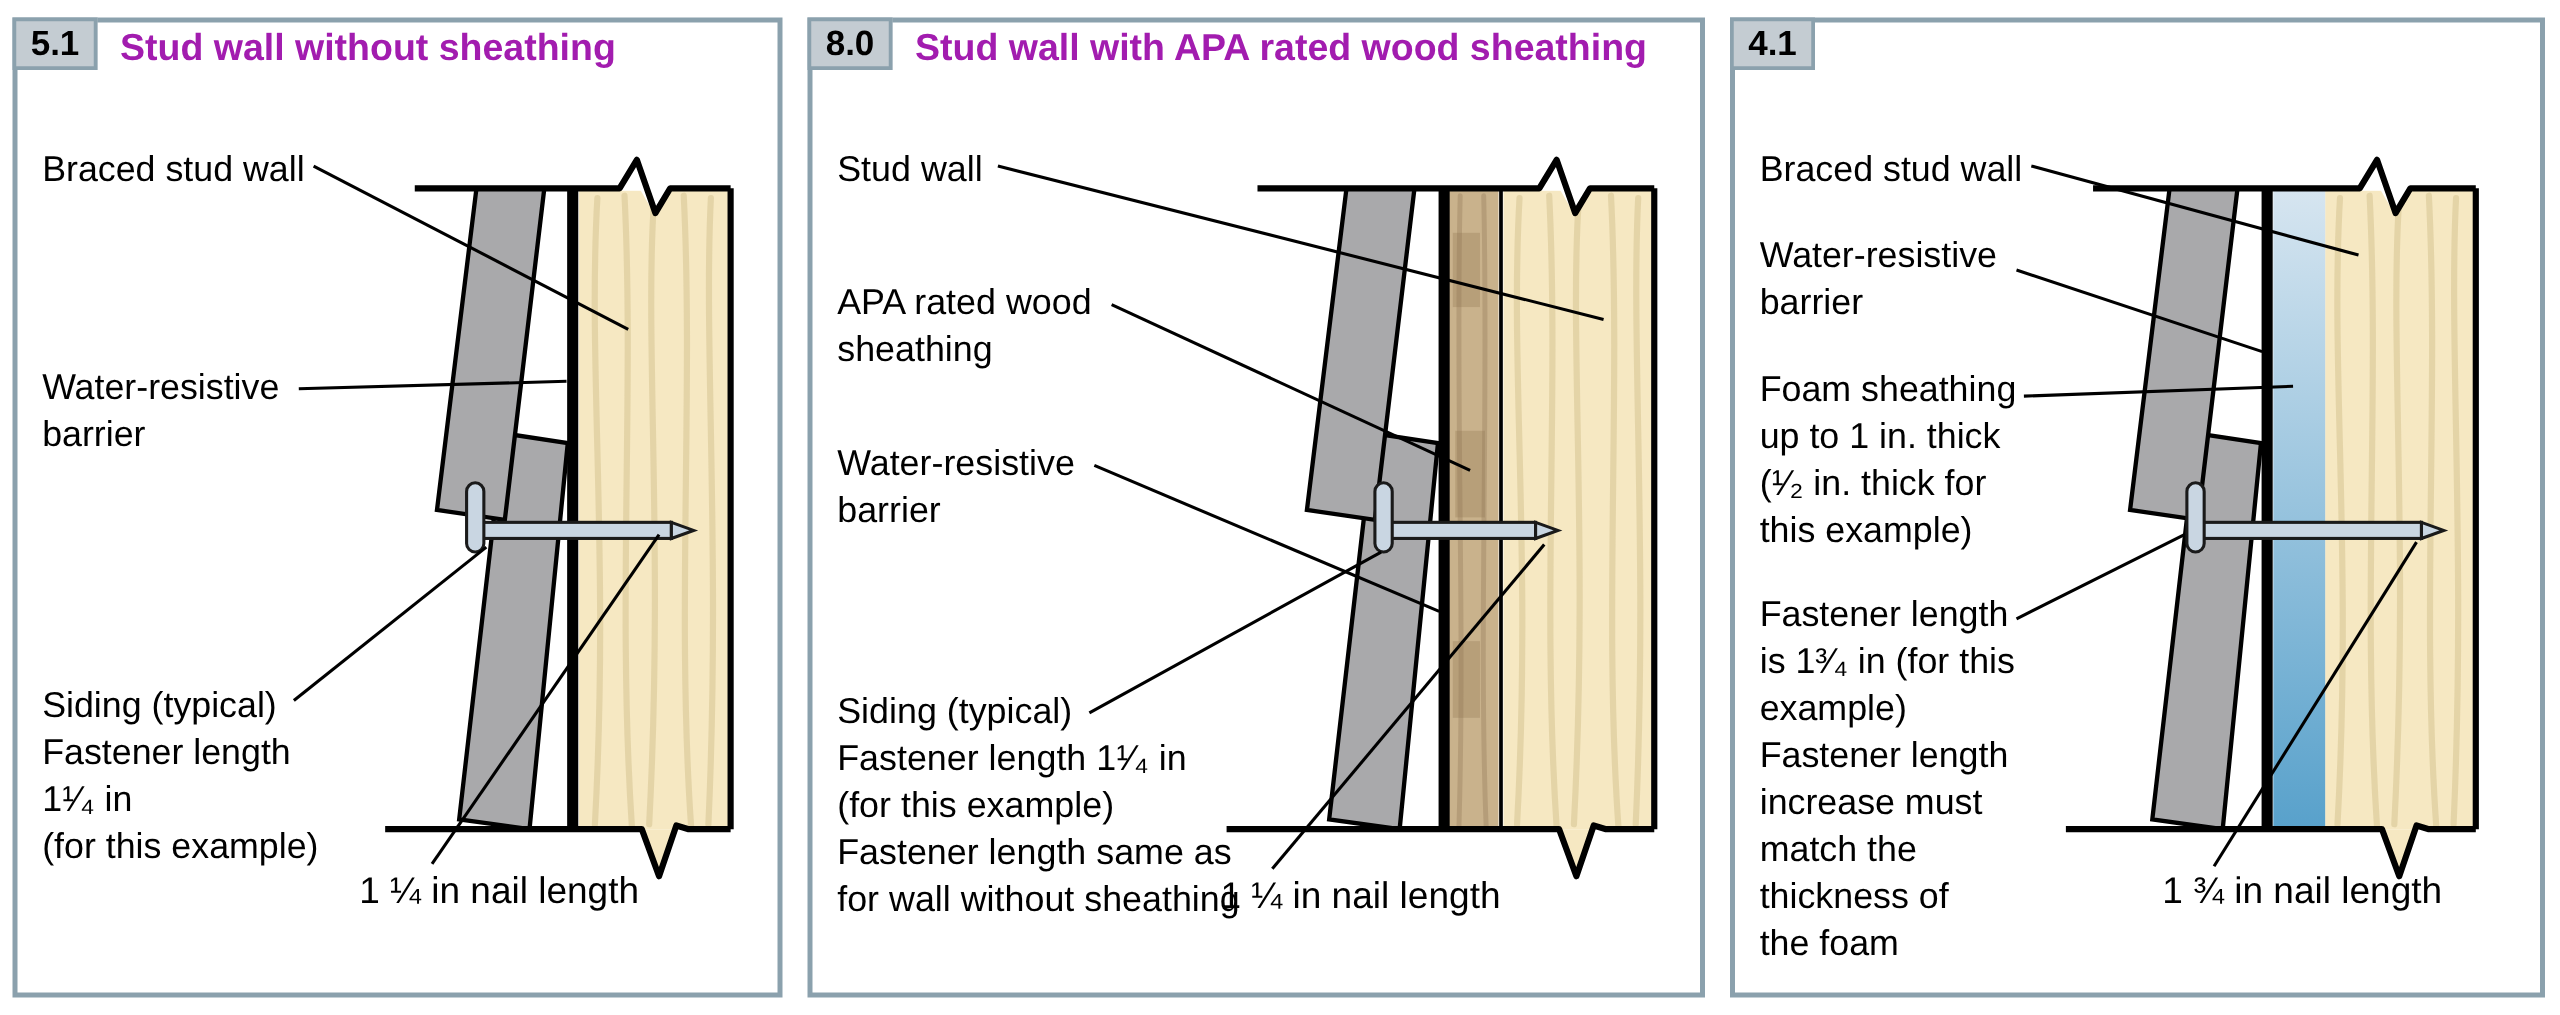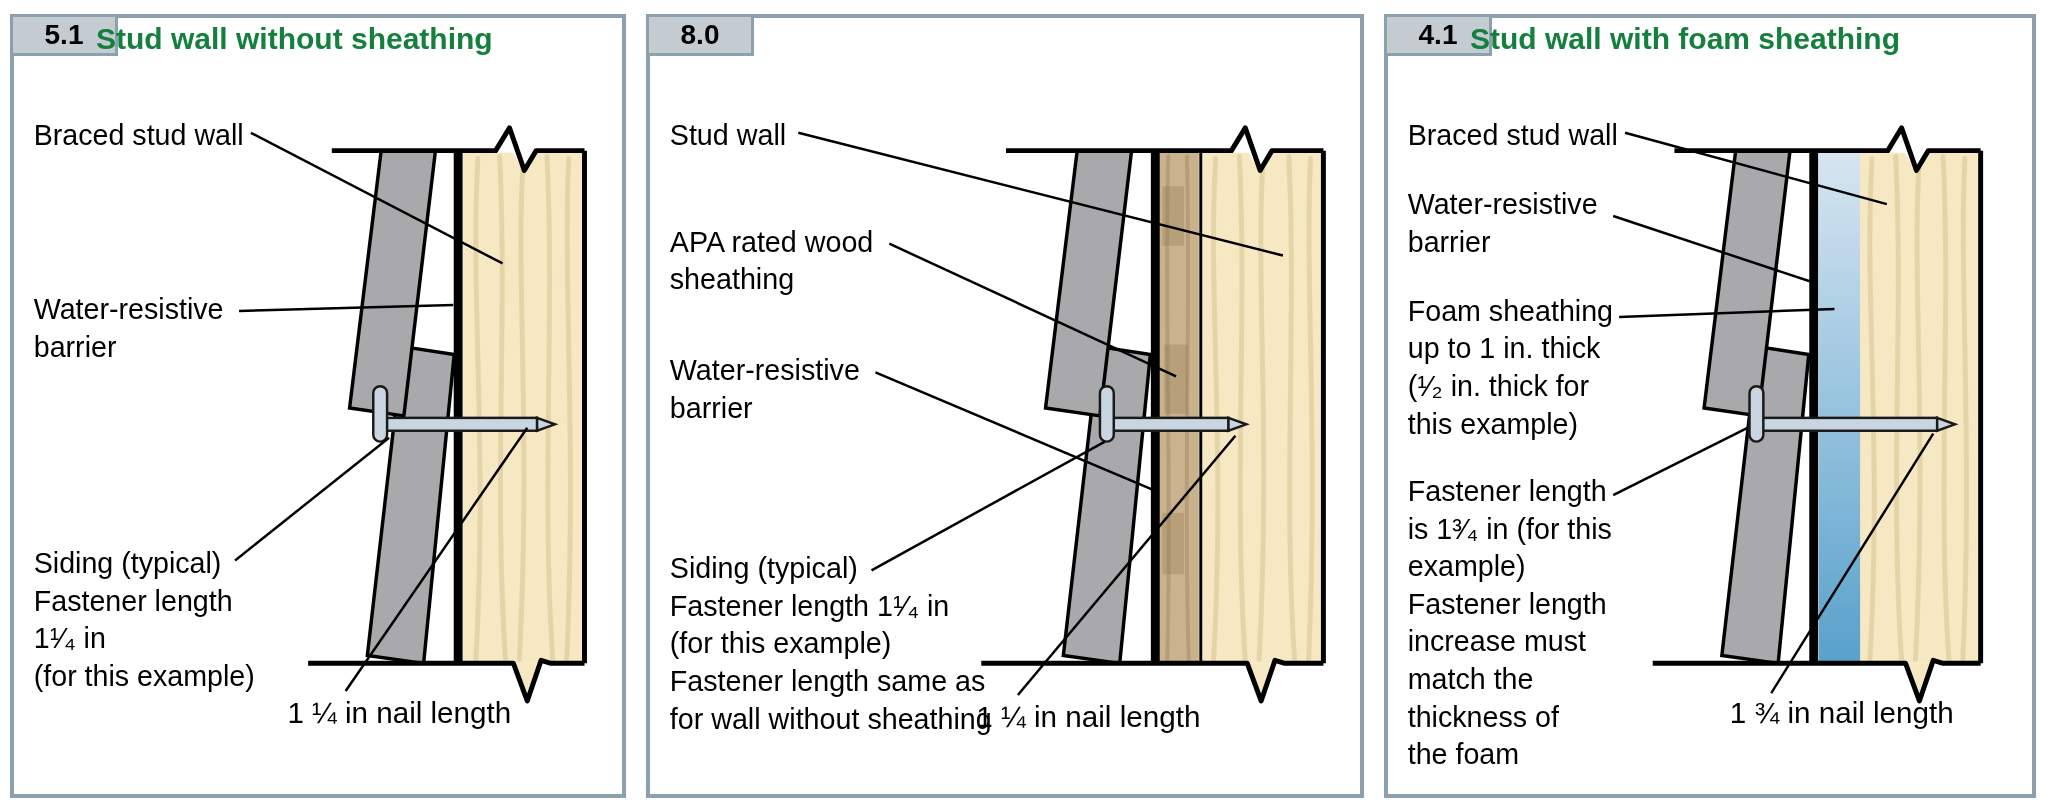--- a/index.html
+++ b/index.html
@@ -4,24 +4,24 @@
 <style>
   html,body{margin:0;padding:0;background:#fff;}
   .canvas{position:relative;width:2048px;height:812px;background:#ffffff;
           font-family:"Liberation Sans",sans-serif;overflow:hidden;}
   .panel{position:absolute;top:14px;height:776px;background:#ffffff;
          border:4px solid #8ba1ad;box-sizing:content-box;}
   .panel-1{left:10px;width:608px;}
   .panel-2{left:646px;width:710px;}
   .panel-3{left:1384px;width:644px;}
   .badge{position:absolute;left:-4px;top:-4px;min-width:58px;height:36px;line-height:36px;
-         padding:0 22px;text-align:center;background:#c4ccd2;border:3px solid #8ba1ad;
+         padding:0 2px;text-align:center;background:#c4ccd2;border:3px solid #8ba1ad;
          font-weight:bold;font-size:28px;color:#000;z-index:3;box-sizing:content-box;}
   .title{position:absolute;left:82px;top:4px;margin:0;font-size:30px;font-weight:bold;
-         color:#15803d;white-space:nowrap;z-index:3;text-align:right;}
+         color:#a21caf;white-space:nowrap;z-index:3;text-align:right;}
   .diagram{position:absolute;left:0;top:0;width:100%;height:100%;z-index:1;}
   svg text{font-family:"Liberation Sans",sans-serif;font-size:29px;fill:#000;}
   svg text.caption{font-size:30px;}
   .leader{stroke:#000;stroke-width:2.5;fill:none;}
   .plate{stroke:#000;stroke-width:5;fill:none;stroke-linejoin:round;}
   .board{stroke:#000;stroke-width:3.5;}
   .wrb-stroke{stroke:#000;stroke-width:9;}
   .thin-edge{stroke:#000;stroke-width:3;}
   .edge5{stroke:#000;stroke-width:5;}
   .grain{fill:none;stroke-width:5;stroke-linecap:round;opacity:.85;}
@@ -138,20 +138,21 @@
       <text x="20" y="366">Water-resistive</text>
       <text x="20" y="404">barrier</text>
       <text x="20" y="566">Siding (typical)</text>
       <text x="20" y="604">Fastener length 1¹⁄₄ in</text>
       <text x="20" y="642">(for this example)</text>
       <text x="20" y="680">Fastener length same as</text>
       <text x="20" y="718">for wall without sheathing</text>
       <text class="caption" x="330" y="716">1 ¼ in nail length</text>
     </svg>
     <div class="badge">8.0</div>
+    <h2 class="title">Stud wall with APA rated wood sheathing</h2>
   </section>
 
   <section class="panel panel-3">
     <svg class="diagram" viewBox="0 0 652 784" preserveAspectRatio="none">
       <defs>
         <linearGradient id="foamGrad" x1="0" y1="0" x2="0" y2="1">
           <stop offset="0" stop-color="#d6e5f0"></stop>
           <stop offset="1" stop-color="#58a1cb"></stop>
         </linearGradient>
       </defs>
@@ -205,16 +206,15 @@
       <text x="20" y="526">is 1³⁄₄ in (for this</text>
       <text x="20" y="564">example)</text>
       <text x="20" y="602">Fastener length</text>
       <text x="20" y="640">increase must</text>
       <text x="20" y="678">match the</text>
       <text x="20" y="716">thickness of</text>
       <text x="20" y="754">the foam</text>
       <text class="caption" x="346" y="712">1 ¾ in nail length</text>
     </svg>
     <div class="badge">4.1</div>
-    <h2 class="title">Stud wall with foam sheathing</h2>
   </section>
 
 </div>
 
 </body></html>

